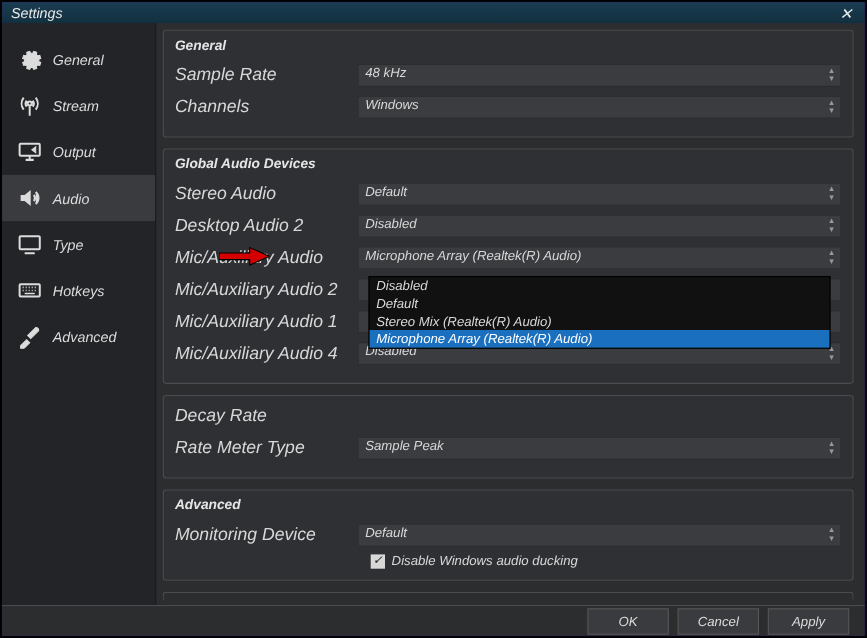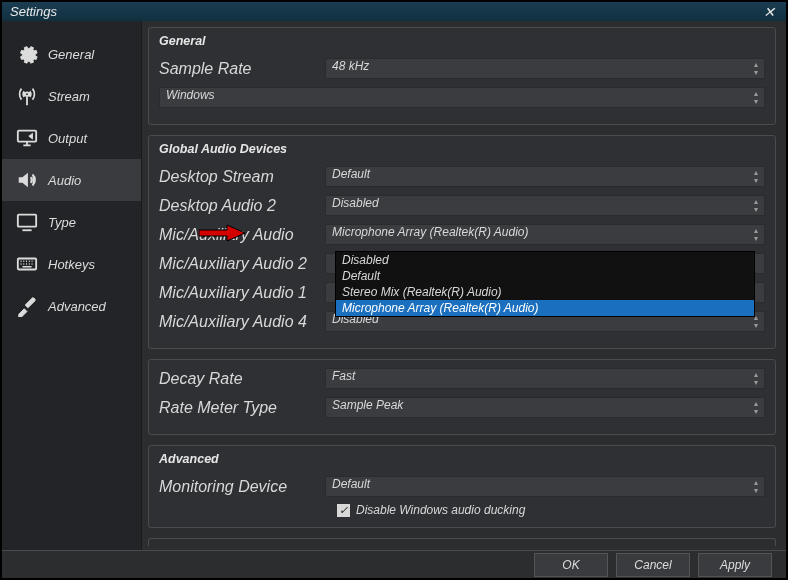--- a/index.html
+++ b/index.html
@@ -99,35 +99,36 @@
           <div class="row-label">Sample Rate</div>
           <div class="row-field">
             <span>48 kHz</span>
             <div class="spin">
                 <div>▲</div>
                 <div>▼</div>
               </div>
           </div>
         </div>
         <div class="row">
+          <div class="row-label">Channels</div>
           <div class="row-field">
             <span>Windows</span>
             <div class="spin">
                 <div>▲</div>
                 <div>▼</div>
               </div>
           </div>
         </div>
       </div>
 
       <div class="group">
         <div class="group-title">Global Audio Devices</div>
 
         <div class="row">
-          <div class="row-label">Desktop Stream</div>
+          <div class="row-label">Stereo Audio</div>
           <div class="row-field">
             <span>Default</span>
             <div class="spin">
                 <div>▲</div>
                 <div>▼</div>
               </div>
           </div>
         </div>
         <div class="row">
           <div class="row-label">Desktop Audio 2</div>
@@ -174,27 +175,20 @@
                 <div>▲</div>
                 <div>▼</div>
               </div>
           </div>
         </div>
       </div>
 
       <div class="group">
         <div class="row">
           <div class="row-label">Decay Rate</div>
-          <div class="row-field">
-            <span>Fast</span>
-            <div class="spin">
-                <div>▲</div>
-                <div>▼</div>
-              </div>
-          </div>
         </div>
         <div class="row">
           <div class="row-label">Rate Meter Type</div>
           <div class="row-field">
             <span>Sample Peak</span>
             <div class="spin">
                 <div>▲</div>
                 <div>▼</div>
               </div>
           </div>

